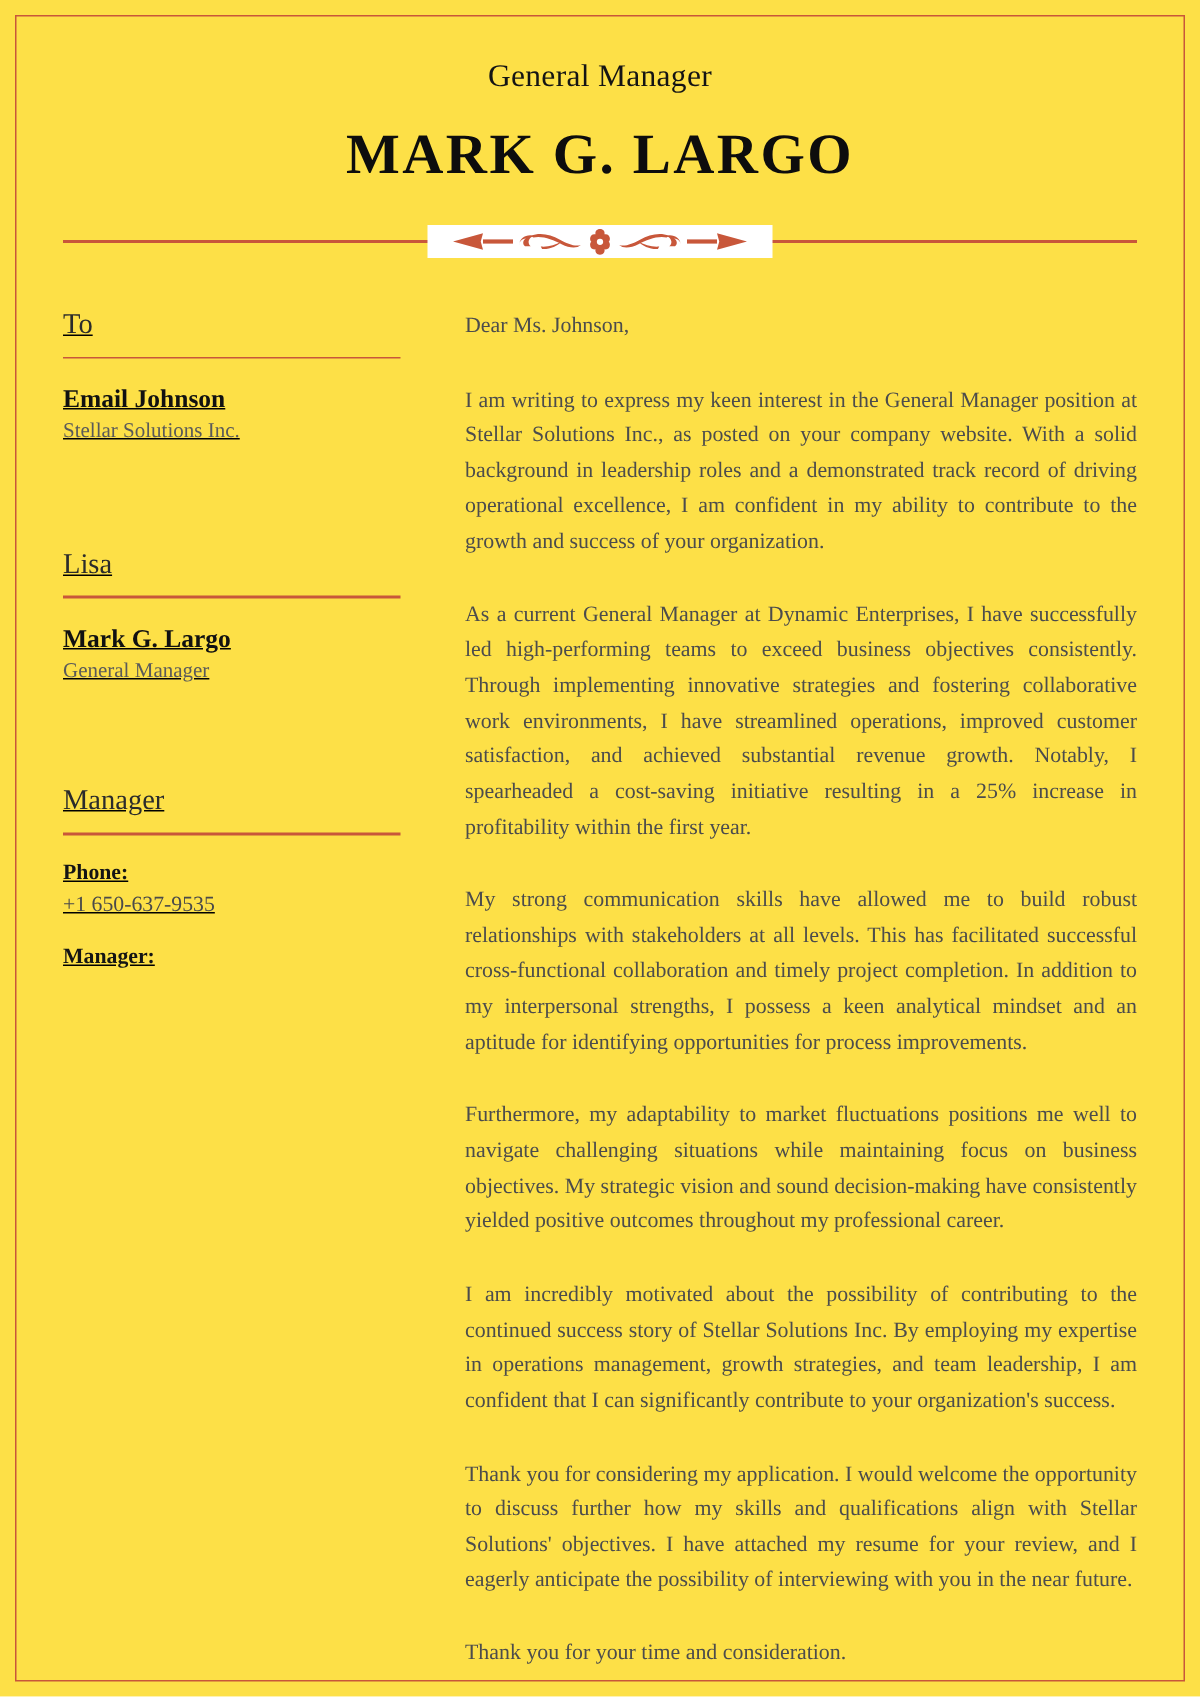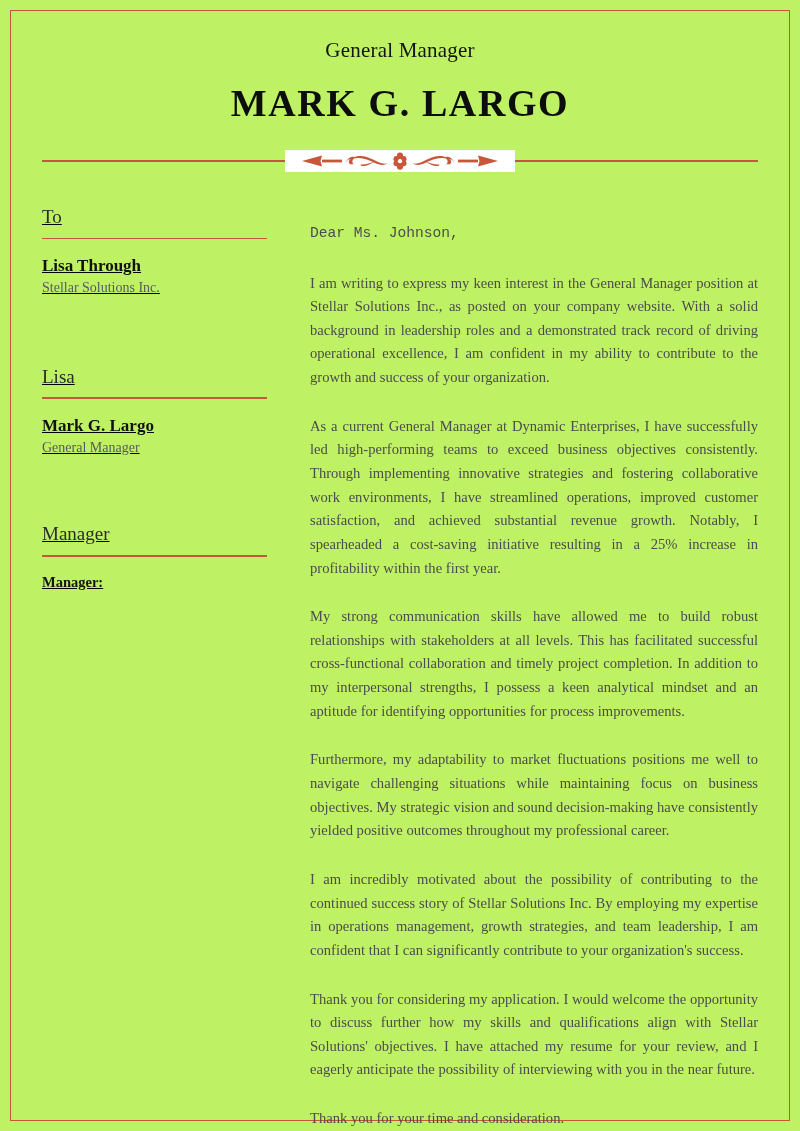--- a/index.html
+++ b/index.html
@@ -5,21 +5,21 @@
 <style>
   html, body {
     margin: 0;
     padding: 0;
     background: #ffffff;
   }
   .page {
     position: relative;
     width: 800px;
     height: 1131px;
-    background: #bef264;
+    background: #fde047;
     box-sizing: border-box;
     overflow: hidden;
     font-family: "Liberation Serif", "DejaVu Serif", serif;
   }
   .page-border {
     position: absolute;
     left: 10px;
     top: 10px;
     right: 10px;
     bottom: 10px;
@@ -156,25 +156,25 @@
     font-family: "Liberation Serif", "DejaVu Serif", serif;
     font-size: 14.5px;
     font-weight: 400;
     color: #4a4a4a;
     line-height: 1.35;
     margin: 0;
   }
 
   
   .salutation {
-    font-family: Liberation Mono, monospace;
+    font-family: Liberation Serif, serif;
     font-size: 14.6px;
     color: #4c4c4c;
     line-height: 1.62;
-    margin: 16px 0 26px 0;
+    margin: 0 0 26px 0;
   }
   .letter-para {
     font-family: "Liberation Serif", "DejaVu Serif", serif;
     font-size: 14.6px;
     color: #4c4c4c;
     line-height: 1.62;
     margin: 0 0 25px 0;
     text-align: justify;
     hyphens: auto;
     -webkit-hyphens: auto;
@@ -220,39 +220,43 @@
       </div>
     </div>
 
     <div class="body-cols">
 
       <aside class="sidebar">
 
         <section class="side-section">
           <h2 class="side-heading">To</h2>
           <div class="side-rule"></div>
-          <p class="side-name">Lisa Through</p>
+          <p class="side-name">Email Johnson</p>
           <p class="side-sub">Stellar Solutions Inc.</p>
         </section>
 
         <div class="block-gap-to"></div>
 
         <section class="side-section">
           <h2 class="side-heading">Lisa</h2>
           <div class="side-rule"></div>
           <p class="side-name">Mark G. Largo</p>
           <p class="side-sub">General Manager</p>
         </section>
 
         <div class="block-gap-from"></div>
 
         <section class="side-section details-section">
           <h2 class="side-heading">Manager</h2>
           <div class="side-rule"></div>
 
+          <div class="detail-item">
+            <p class="detail-label">Phone:</p>
+            <p class="detail-value">+1 650-637-9535</p>
+          </div>
 
           <div class="detail-item">
             <p class="detail-label">Manager:</p>
           </div>
 
         </section>
       </aside>
 
       <div class="letter-col">
         <p class="salutation">Dear Ms. Johnson,</p>

